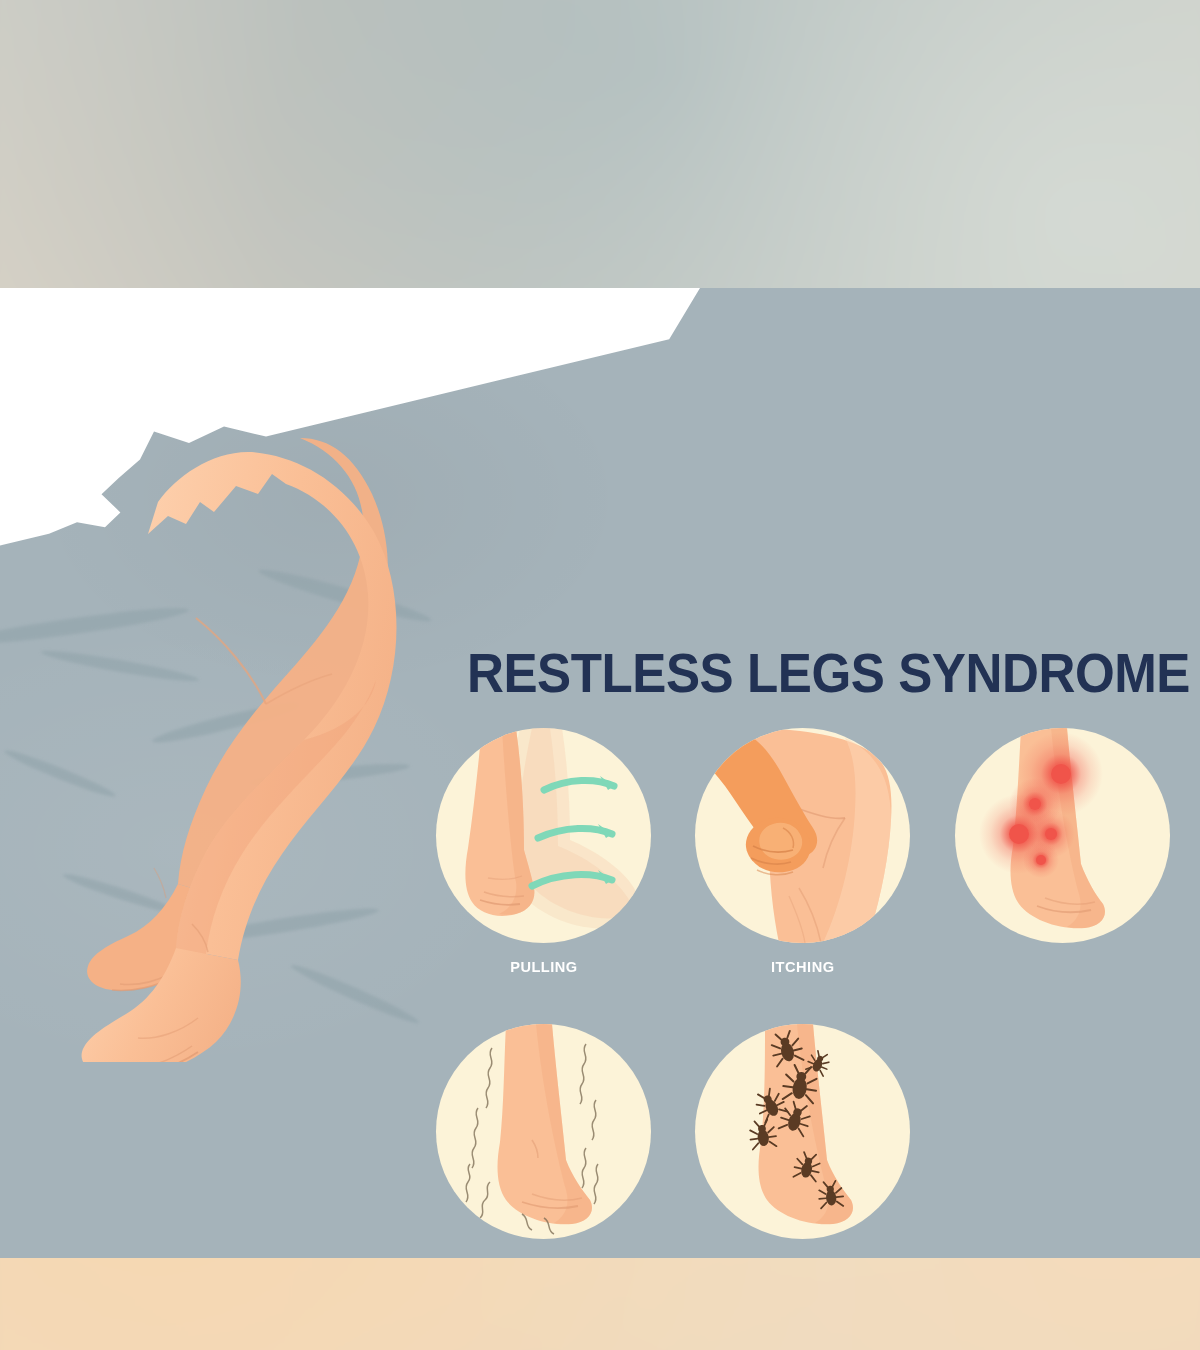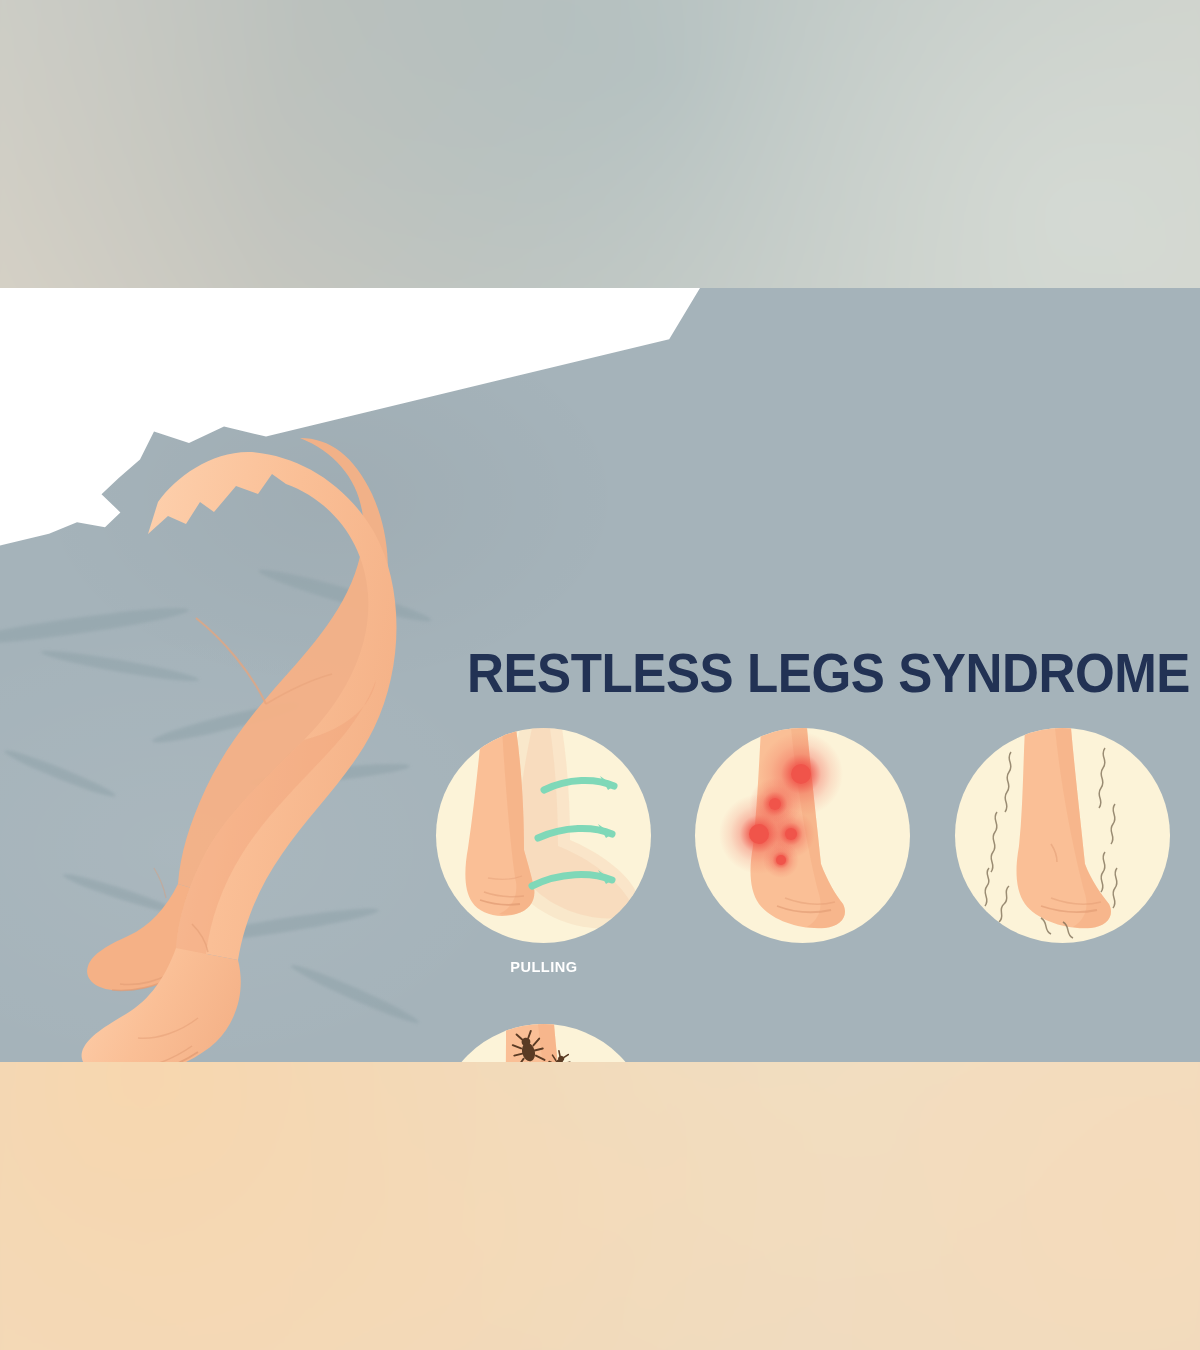--- a/index.html
+++ b/index.html
@@ -23,21 +23,21 @@
       radial-gradient(circle at 30% 22%, rgba(226,215,200,0.9) 0%, rgba(226,215,200,0) 55%),
       radial-gradient(circle at 70% 62%, rgba(232,228,208,0.75) 0%, rgba(232,228,208,0) 50%),
       linear-gradient(160deg,#c8cdc9 0%,#d8d2c6 28%,#e6dcc8 55%,#f0dcc0 78%,#e4d8c4 100%);
     filter:blur(14px);
     transform:scale(1.06);
   }
 
   
   #panel {
     position:absolute;
-    left:0; top:288px; width:1200px; height:774px;
+    left:0; top:288px; width:1200px; height:970px;
     background:#a5b3ba;
     z-index:2;
     overflow:hidden;
   }
 
   
   .sheet-shade {
     position:absolute; inset:0;
     background:
       radial-gradient(ellipse 520px 330px at 180px 560px, rgba(255,255,255,0.055) 0%, rgba(255,255,255,0) 70%),
@@ -220,20 +220,59 @@
             <path d="M 178 58 L 164 48 L 172 62 Z"></path>
             <path d="M 176 106 L 162 96 L 170 110 Z"></path>
             <path d="M 176 152 L 162 142 L 170 156 Z"></path>
           </g>
         </svg>
       </div>
       <div class="caption">PULLING</div>
     </div>
 
 
+    <div class="cell">
+      <div class="circle">
+        <svg viewBox="0 0 215 215">
+
+          <path d="M 54 0 C 96 0 150 6 176 24 C 194 36 198 60 196 92
+                   C 194 128 186 168 176 200 C 172 210 166 215 158 215
+                   L 84 215 C 78 186 74 150 74 116 C 74 70 62 26 54 0 Z" fill="#fabf96"></path>
+
+          <path d="M 150 10 C 176 22 196 44 196 92 C 194 128 186 168 176 200
+                   C 172 210 166 215 158 215 L 128 215
+                   C 146 176 158 126 160 82 C 162 48 158 24 150 10 Z" fill="#fdd6b4" opacity="0.55"></path>
+
+          <path d="M 96 78 C 118 86 136 92 150 90" fill="none" stroke="#e09a72" stroke-width="1.8" opacity="0.6"></path>
+          <path d="M 150 90 C 140 104 132 122 128 140" fill="none" stroke="#e09a72" stroke-width="1.6" opacity="0.5"></path>
+          <path d="M 104 160 C 114 176 122 196 126 215" fill="none" stroke="#e09a72" stroke-width="1.5" opacity="0.45"></path>
+          <path d="M 94 168 C 102 186 108 202 110 215" fill="none" stroke="#e09a72" stroke-width="1.3" opacity="0.35"></path>
+
+          <path d="M 0 22 L 36 6 C 56 0 74 22 88 48
+                   C 100 70 110 88 118 100
+                   C 126 112 122 124 110 128
+                   C 96 132 80 126 70 114
+                   C 58 100 44 78 30 58
+                   C 18 42 6 30 0 26 Z" fill="#f49d5c"></path>
+
+          <path d="M 70 92 C 86 86 104 92 112 106
+                   C 120 120 114 136 98 142
+                   C 80 148 62 142 54 128
+                   C 46 114 54 98 70 92 Z" fill="#f49d5c"></path>
+          <path d="M 78 96 C 90 92 102 98 106 108 C 110 118 104 128 92 131
+                   C 80 134 68 128 65 118 C 62 108 68 99 78 96 Z" fill="#f8b479" opacity="0.85"></path>
+
+          <path d="M 58 118 C 70 124 84 126 98 122" fill="none" stroke="#d8834a" stroke-width="1.7" opacity="0.75"></path>
+          <path d="M 56 130 C 68 136 84 138 96 134" fill="none" stroke="#d8834a" stroke-width="1.6" opacity="0.65"></path>
+          <path d="M 62 142 C 74 148 88 148 98 144" fill="none" stroke="#d8834a" stroke-width="1.4" opacity="0.5"></path>
+          <path d="M 88 100 C 96 104 100 112 98 120" fill="none" stroke="#d8834a" stroke-width="1.5" opacity="0.6"></path>
+        </svg>
+      </div>
+      <div class="caption">ITCHING</div>
+    </div>
 
     <div class="cell">
       <div class="circle">
         <svg viewBox="0 0 215 215">
           <defs>
             <radialGradient id="painG">
               <stop offset="0%" stop-color="#f0544a" stop-opacity="0.95"></stop>
               <stop offset="26%" stop-color="#f0544a" stop-opacity="0.80"></stop>
               <stop offset="48%" stop-color="#f0544a" stop-opacity="0.34"></stop>
               <stop offset="72%" stop-color="#f0544a" stop-opacity="0.14"></stop>

